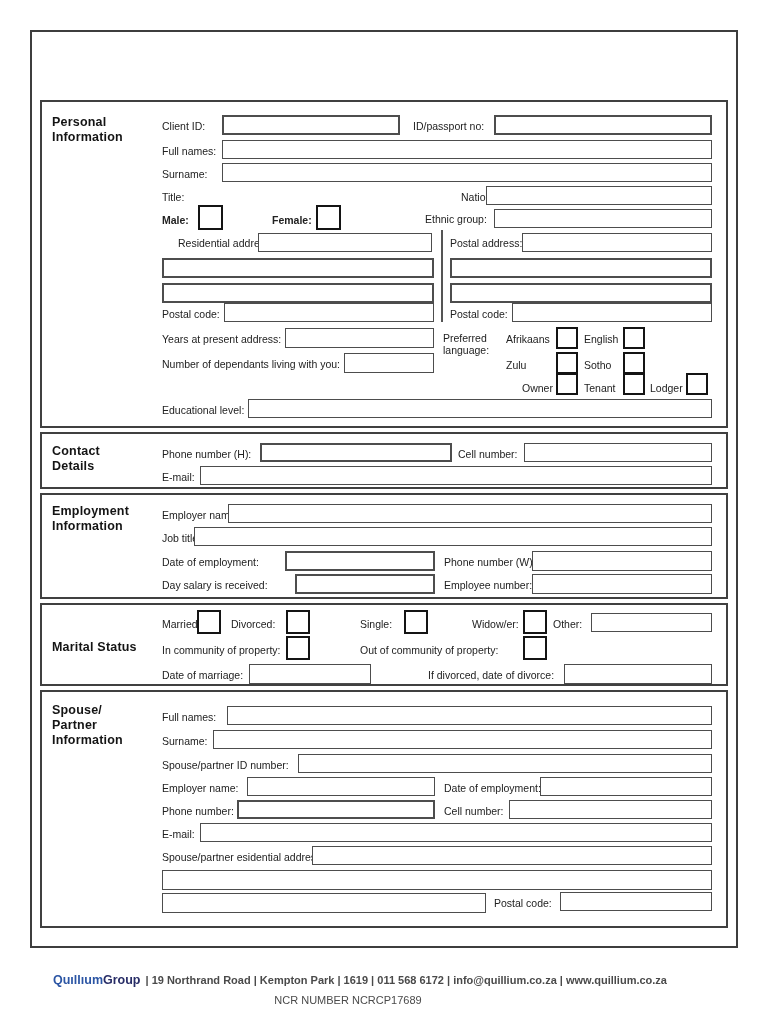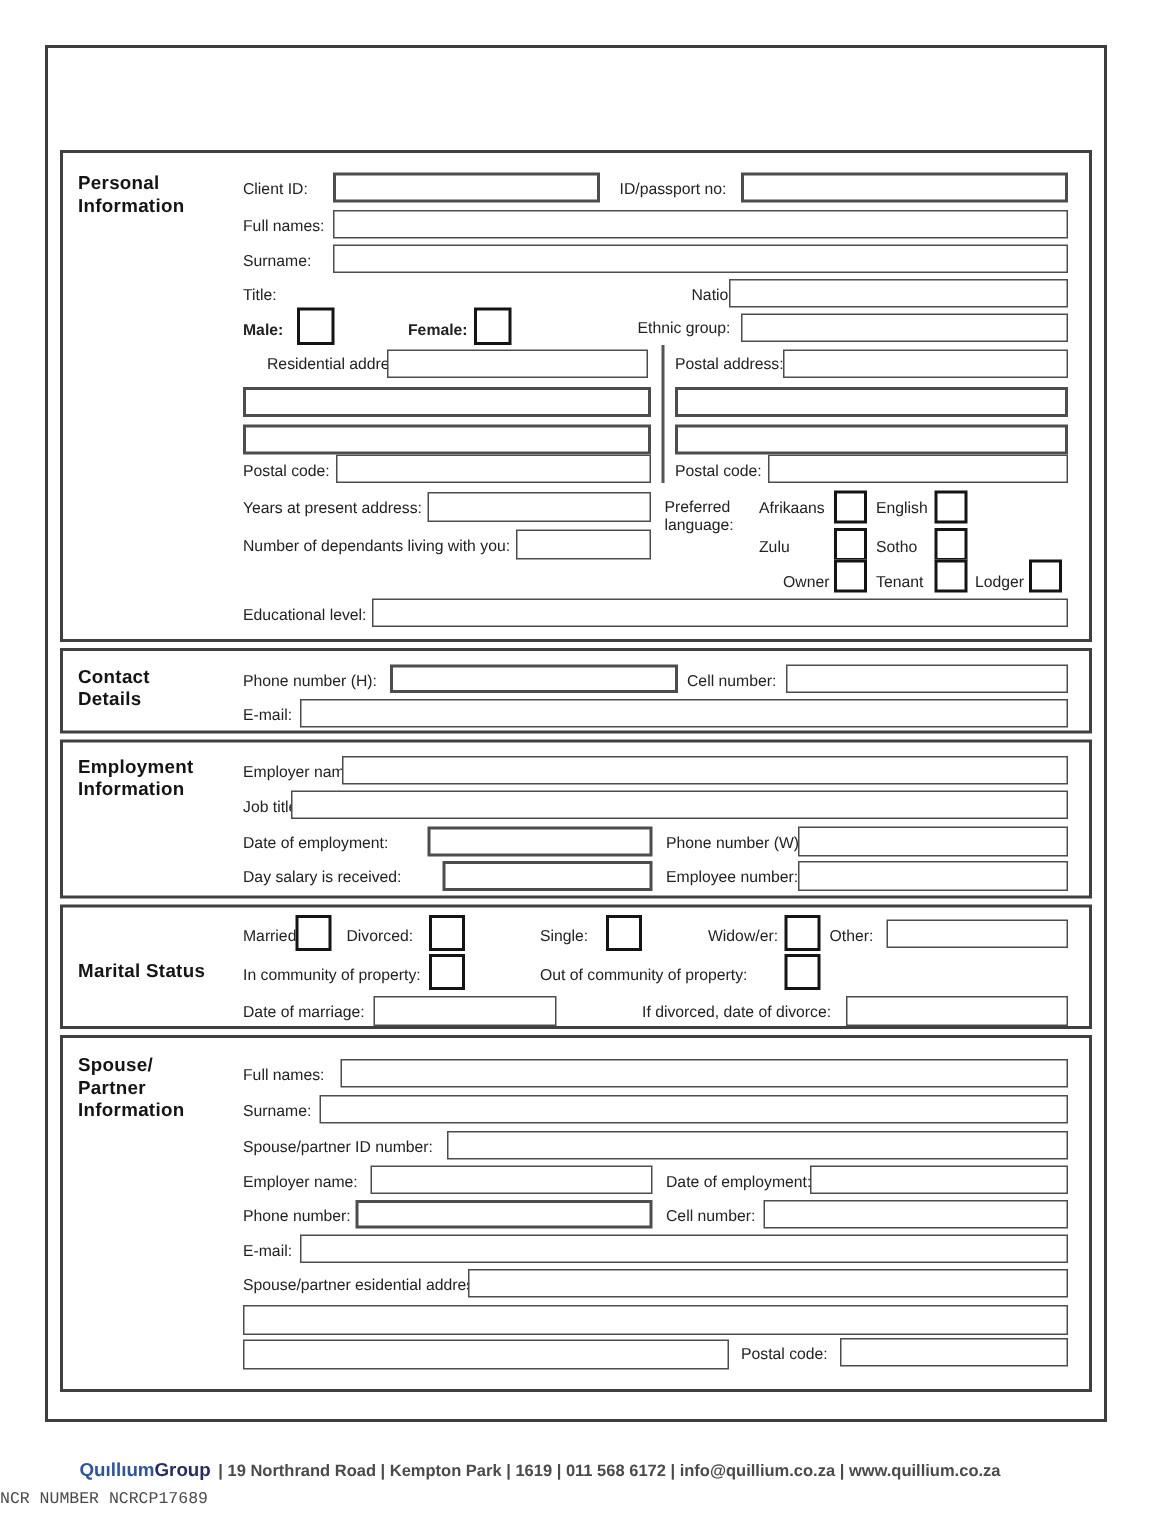--- a/index.html
+++ b/index.html
@@ -16,21 +16,21 @@
   .f { position:absolute; border:1.5px solid #4d4d4d; background:#fff; }
   .cb { position:absolute; border:2px solid #141414; background:#fff; }
   .vline { position:absolute; width:2px; background:#555; }
   .brand1 { position:absolute; font-weight:bold; font-size:27px; letter-spacing:-.5px; color:#2b55a4; }
   .brand2 { position:absolute; font-weight:bold; font-size:27px; letter-spacing:-.5px; color:#272c66; }
   .form-title { position:absolute; left:340px; top:56px; width:378px; text-align:right; font-weight:bold; font-size:23px; letter-spacing:.2px; color:#232021; }
   .page-num { position:absolute; left:0; top:933px; width:768px; text-align:center; font-size:10.5px; color:#222; }
   .footer-line1 { position:absolute; left:0; top:973px; width:720px; text-align:center; font-size:11px; font-weight:bold; color:#4a4a4a; }
   .footer-line1 .fb1 { color:#2b55a4; font-size:12.5px; }
   .footer-line1 .fb2 { color:#272c66; font-size:12.5px; margin-right:5px; }
-  .footer-line2 { position:absolute; left:0; top:994px; width:696px; font-size:11px; color:#4a4a4a;font-family:Liberation Mono, monospace; }
+  .footer-line2 { position:absolute; left:0; top:994px; width:696px; text-align:center; font-size:11px; color:#4a4a4a; }
   .logo { position:absolute; left:58px; top:38px; }
 </style>
 </head>
 <body>
 
 <div class="page">
 
   <div class="logo">
     <svg width="54" height="56" viewBox="0 0 54 56">
       <circle cx="26" cy="28" r="20" fill="none" stroke="#2e57a6" stroke-width="10" stroke-dasharray="52.4 80" transform="rotate(90 26 28)"></circle>

